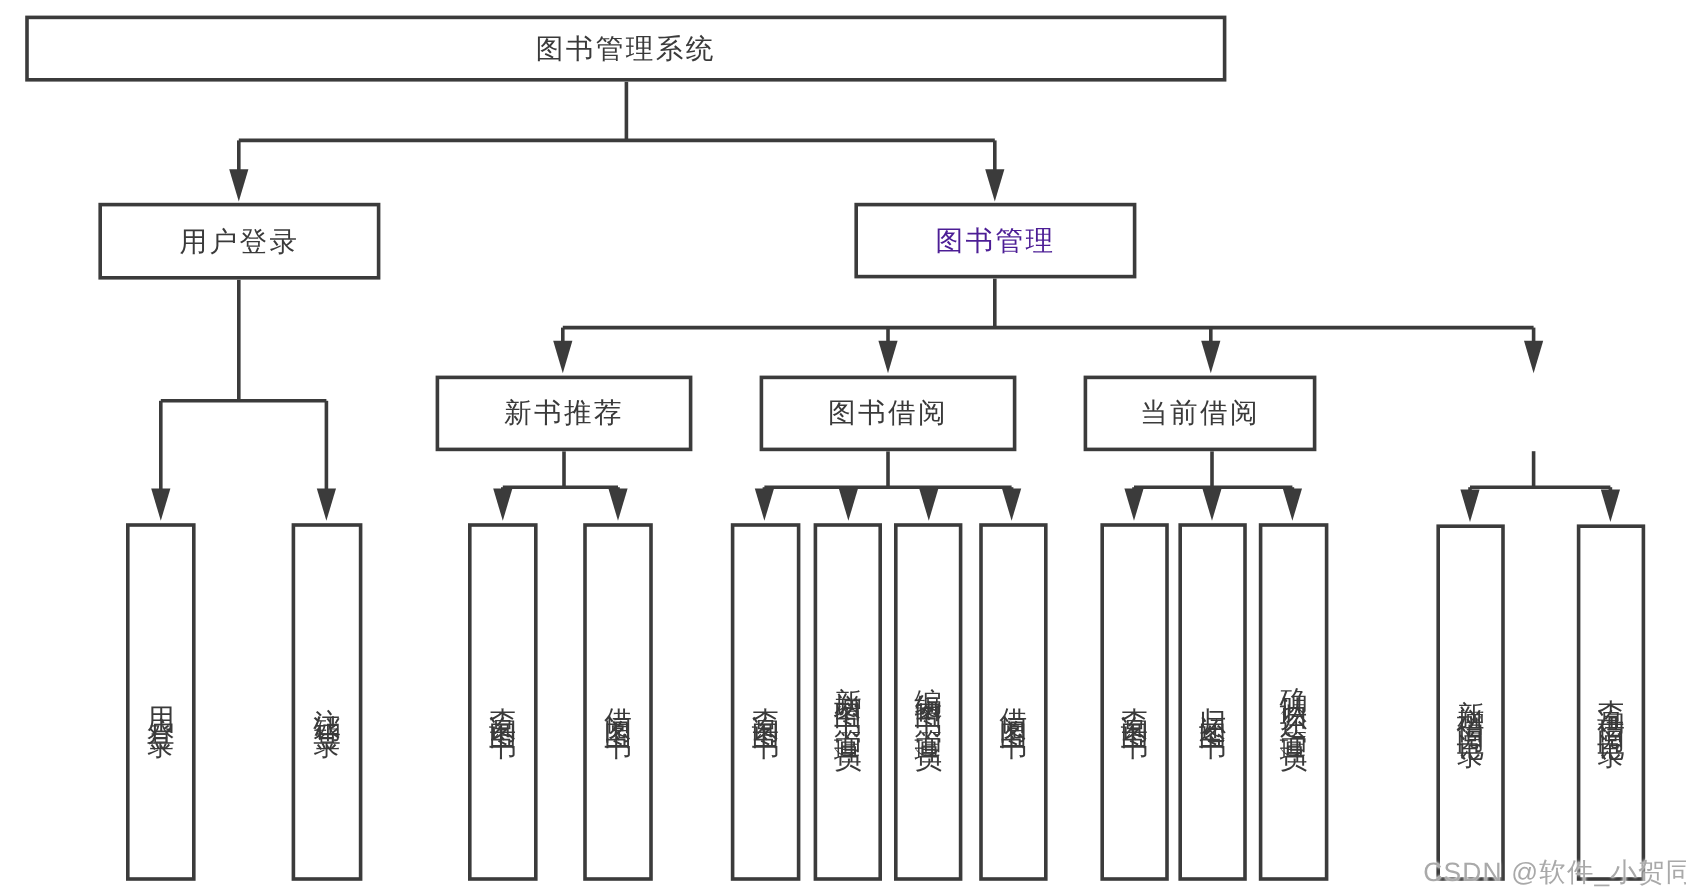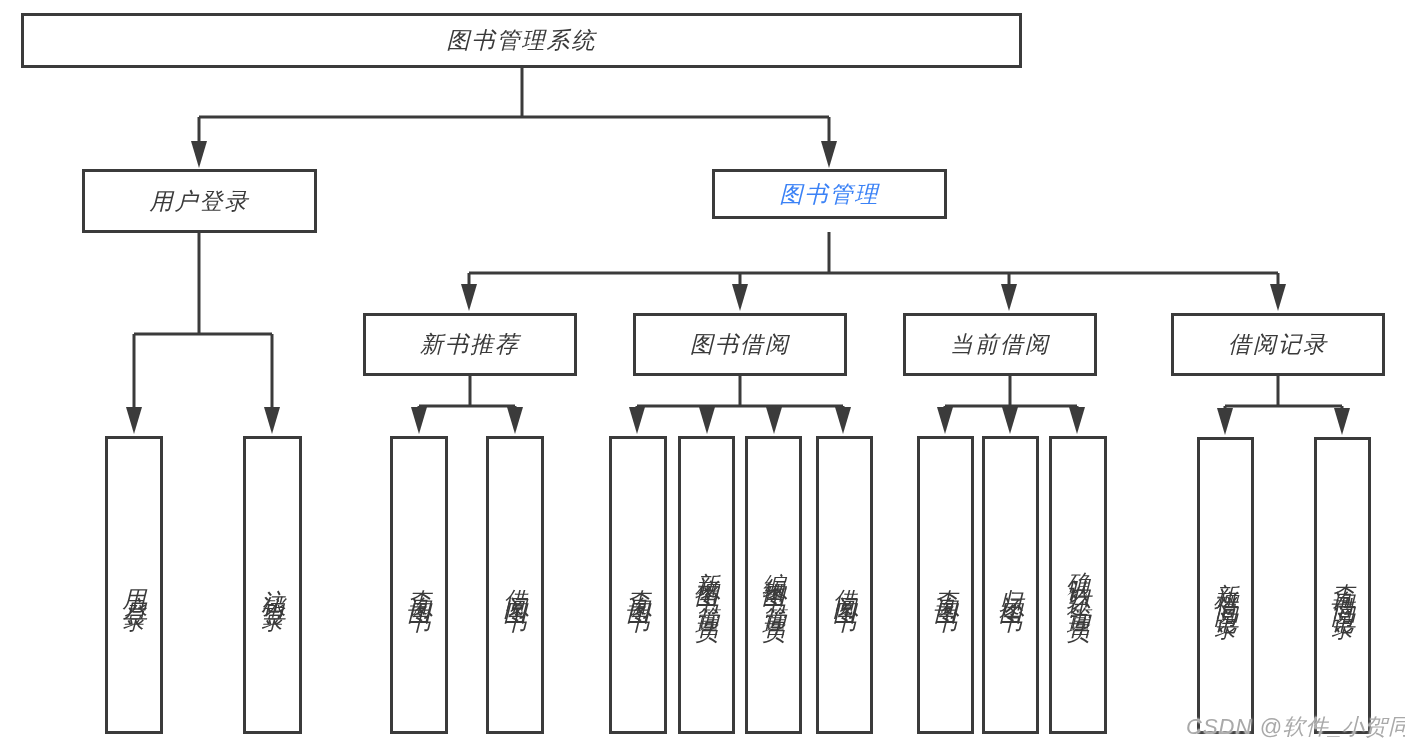--- a/index.html
+++ b/index.html
@@ -2,21 +2,20 @@
 <html><head>
 <meta charset="utf-8">
 <style>
   html,body { margin:0; padding:0; background:#ffffff; }
   #canvas {
     position:relative;
     width:1405px; height:747px;
     background:#ffffff;
     font-family:"Liberation Sans","DejaVu Sans",sans-serif;
     overflow:hidden;
-    font-style:italic;
   }
   #wires { position:absolute; left:0; top:0; z-index:1; }
   .node {
     position:absolute;
     box-sizing:border-box;
     background:#ffffff;
     border:3px solid #3b3b3b;
     display:flex;
     align-items:center;
     justify-content:center;
@@ -102,35 +101,32 @@
       <polygon points="1334,408 1350,408 1342,435" fill="#3b3b3b"></polygon>
     </svg>
 
   <div class="node h-node" style="left: 21px; top: 13px; width: 1001px; height: 55px; border-color: rgb(59, 59, 59); color: rgb(58, 58, 58);">
     <span>图书管理系统</span>
   </div>
 
   <div class="node h-node" style="left: 82px; top: 169px; width: 235px; height: 64px; border-color: rgb(59, 59, 59); color: rgb(58, 58, 58);">
     <span>用户登录</span>
   </div>
-  <div class="node h-node" style="left: 712px; top: 169px; width: 235px; height: 50px; border-color: rgb(59, 59, 59); color: #3b82f6;">
+  <div class="node h-node" style="left: 712px; top: 169px; width: 235px; height: 63px; border-color: rgb(59, 59, 59); color: #4c1d95;">
     <span>图书管理</span>
   </div>
 
   <div class="node h-node" style="left: 363px; top: 313px; width: 214px; height: 63px; border-color: rgb(59, 59, 59); color: rgb(58, 58, 58);">
     <span>新书推荐</span>
   </div>
   <div class="node h-node" style="left: 633px; top: 313px; width: 214px; height: 63px; border-color: rgb(59, 59, 59); color: rgb(58, 58, 58);">
     <span>图书借阅</span>
   </div>
   <div class="node h-node" style="left: 903px; top: 313px; width: 194px; height: 63px; border-color: rgb(59, 59, 59); color: rgb(58, 58, 58);">
     <span>当前借阅</span>
-  </div>
-  <div class="node h-node" style="left: 1171px; top: 313px; width: 214px; height: 63px; border-color: rgb(59, 59, 59); color: rgb(58, 58, 58);">
-    <span>借阅记录</span>
   </div>
 
   <div class="node v-node" style="left: 105px; top: 436px; width: 58px; height: 298px; border-color: rgb(59, 59, 59); color: rgb(58, 58, 58);">
     <span>用户登录</span>
   </div>
   <div class="node v-node" style="left: 243px; top: 436px; width: 59px; height: 298px; border-color: rgb(59, 59, 59); color: rgb(58, 58, 58);">
     <span>注销登录</span>
   </div>
 
   <div class="node v-node" style="left: 390px; top: 436px; width: 58px; height: 298px; border-color: rgb(59, 59, 59); color: rgb(58, 58, 58);">

